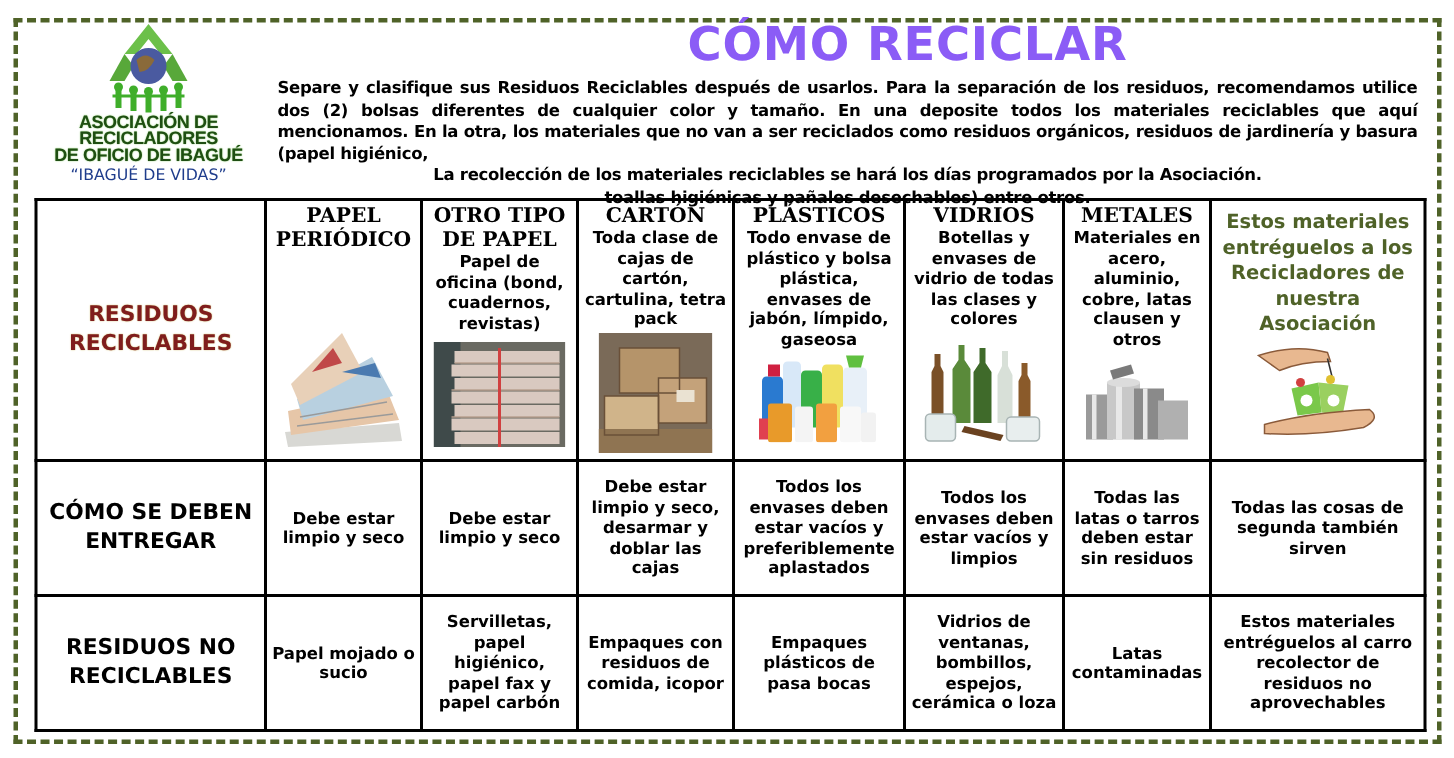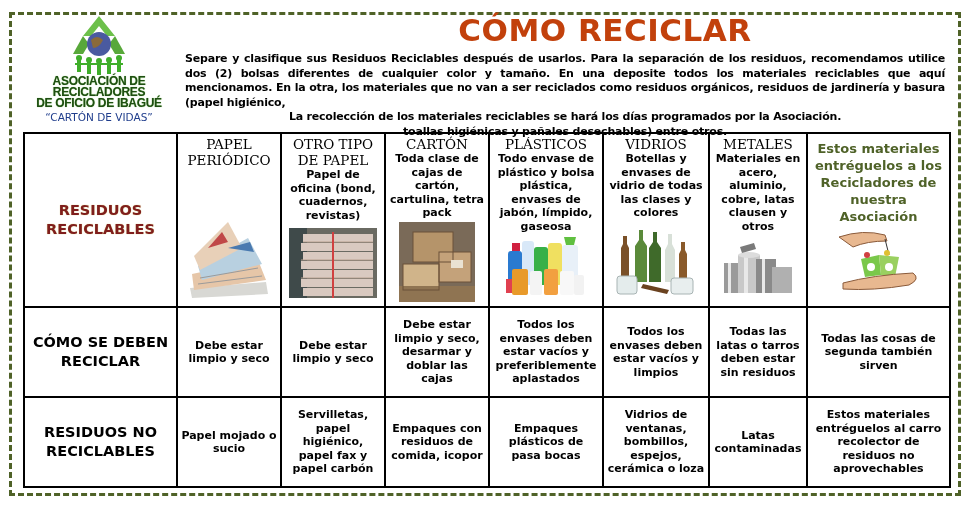--- a/index.html
+++ b/index.html
@@ -9,34 +9,34 @@
            border:3px dashed #4f6228; box-sizing:border-box; }
   .logo { position:absolute; left:24px; top:14px; width:150px; height:100px; text-align:center; }
   .logo-art { width:60px; height:62px; margin:0 auto; position:relative; }
   .logo-name { font-family:Liberation Sans, sans-serif; font-weight:bold; font-size:12px;
                color:#1f4e13; line-height:11px; letter-spacing:-0.3px;
                text-shadow:0 0 1px #7cc45a; }
   .logo-slogan { font-family:"DejaVu Sans", sans-serif; font-size:10.5px; color:#1f3d8c;
                  margin-top:2px; }
   .title { position:absolute; left:380px; top:12px; width:450px; text-align:center;
            font-family:"DejaVu Sans", sans-serif; font-weight:bold; font-size:31px;
-           color:#c2410c; letter-spacing:0.5px; }
+           color:#8b5cf6; letter-spacing:0.5px; }
   .intro { position:absolute; left:185px; top:52px; width:760px; font-size:11px;
            font-weight:bold; line-height:14.5px; text-align:justify; letter-spacing:-0.2px; }
   .intro p { margin:0; }
   .intro .center { text-align:center; }
   table.grid { position:absolute; left:23px; top:132px; width:926px; height:354px;
                border-collapse:collapse; table-layout:fixed; }
   table.grid td { border:2px solid #000; text-align:center; vertical-align:middle;
                   font-family:"DejaVu Sans", sans-serif; font-weight:bold;
                   font-size:11px; line-height:13.5px; padding:2px 3px; }
   .rowhead { font-size:14.5px !important; line-height:19px !important; }
   .rowhead.green { color:#7f1d1d; text-shadow:0 0 1px #c9b458; }
   td.cat { vertical-align:top !important; padding-top:2px !important; }
-  .cat-title { font-family:"DejaVu Serif", serif; font-weight:normal; font-size:13.5px; line-height:16px; }
+  .cat-title { font-family:"DejaVu Serif", serif; font-weight:bold; font-size:13.5px; line-height:16px; }
   .cat-desc { font-size:11px; line-height:13.5px; }
   .assoc-text { color:#4f6228; font-size:13px; line-height:17px; margin-top:4px; }
   .pic { margin:4px auto 0; position:relative; overflow:hidden; }
 </style>
 </head>
 <body>
 
 <div class="frame"></div>
 
 <div class="logo">
@@ -57,21 +57,21 @@
         <circle cx="40" cy="46" r="3"></circle>
           <rect x="38" y="48" width="4" height="12"></rect>
         <circle cx="50" cy="44" r="3"></circle>
           <rect x="48" y="46" width="4" height="12"></rect>
         <rect x="6" y="49" width="48" height="2"></rect>
       </g>
     </svg>
   </div>
   <div class="logo-name">ASOCIACIÓN DE RECICLADORES</div>
   <div class="logo-name">DE OFICIO DE IBAGUÉ</div>
-  <div class="logo-slogan">“CARTÓN DE VIDAS”</div>
+  <div class="logo-slogan">“IBAGUÉ DE VIDAS”</div>
 </div>
 
 <div class="title">CÓMO RECICLAR</div>
 
 <div class="intro">
   <p>Separe y clasifique sus Residuos Reciclables después de usarlos. Para la separación de los residuos, recomendamos utilice dos (2) bolsas diferentes de cualquier color y tamaño. En una deposite todos los materiales reciclables que aquí mencionamos. En la otra, los materiales que no van a ser reciclados como residuos orgánicos, residuos de jardinería y basura (papel higiénico,</p>
   <p class="center">La recolección de los materiales reciclables se hará los días programados por la Asociación.</p>
   <p class="center">toallas higiénicas y pañales desechables) entre otros.</p>
 </div>
 
@@ -230,21 +230,21 @@
               <circle cx="56" cy="38" r="4" fill="#ffffff"></circle>
           <circle cx="34" cy="26" r="3" fill="#d04040"></circle>
               <circle cx="54" cy="24" r="3" fill="#e0c030"></circle>
           <path d="M10 54 Q40 46 80 44 Q88 50 76 56 Q40 62 10 60 Z" fill="#e8b890" stroke="#8a5a3a" stroke-width="1"></path>
         </svg>
       </div>
     </td>
   </tr>
 
   <tr style="height:90px">
-    <td class="rowhead">CÓMO SE DEBEN RECICLAR</td>
+    <td class="rowhead">CÓMO SE DEBEN ENTREGAR</td>
     <td>Debe estar limpio y seco</td>
     <td>Debe estar limpio y seco</td>
     <td>Debe estar limpio y seco, desarmar y doblar las cajas</td>
     <td>Todos los envases deben estar vacíos y preferiblemente aplastados</td>
     <td>Todos los envases deben estar vacíos y limpios</td>
     <td>Todas las latas o tarros deben estar sin residuos</td>
     <td>Todas las cosas de segunda también sirven</td>
   </tr>
 
   <tr style="height:90px">

